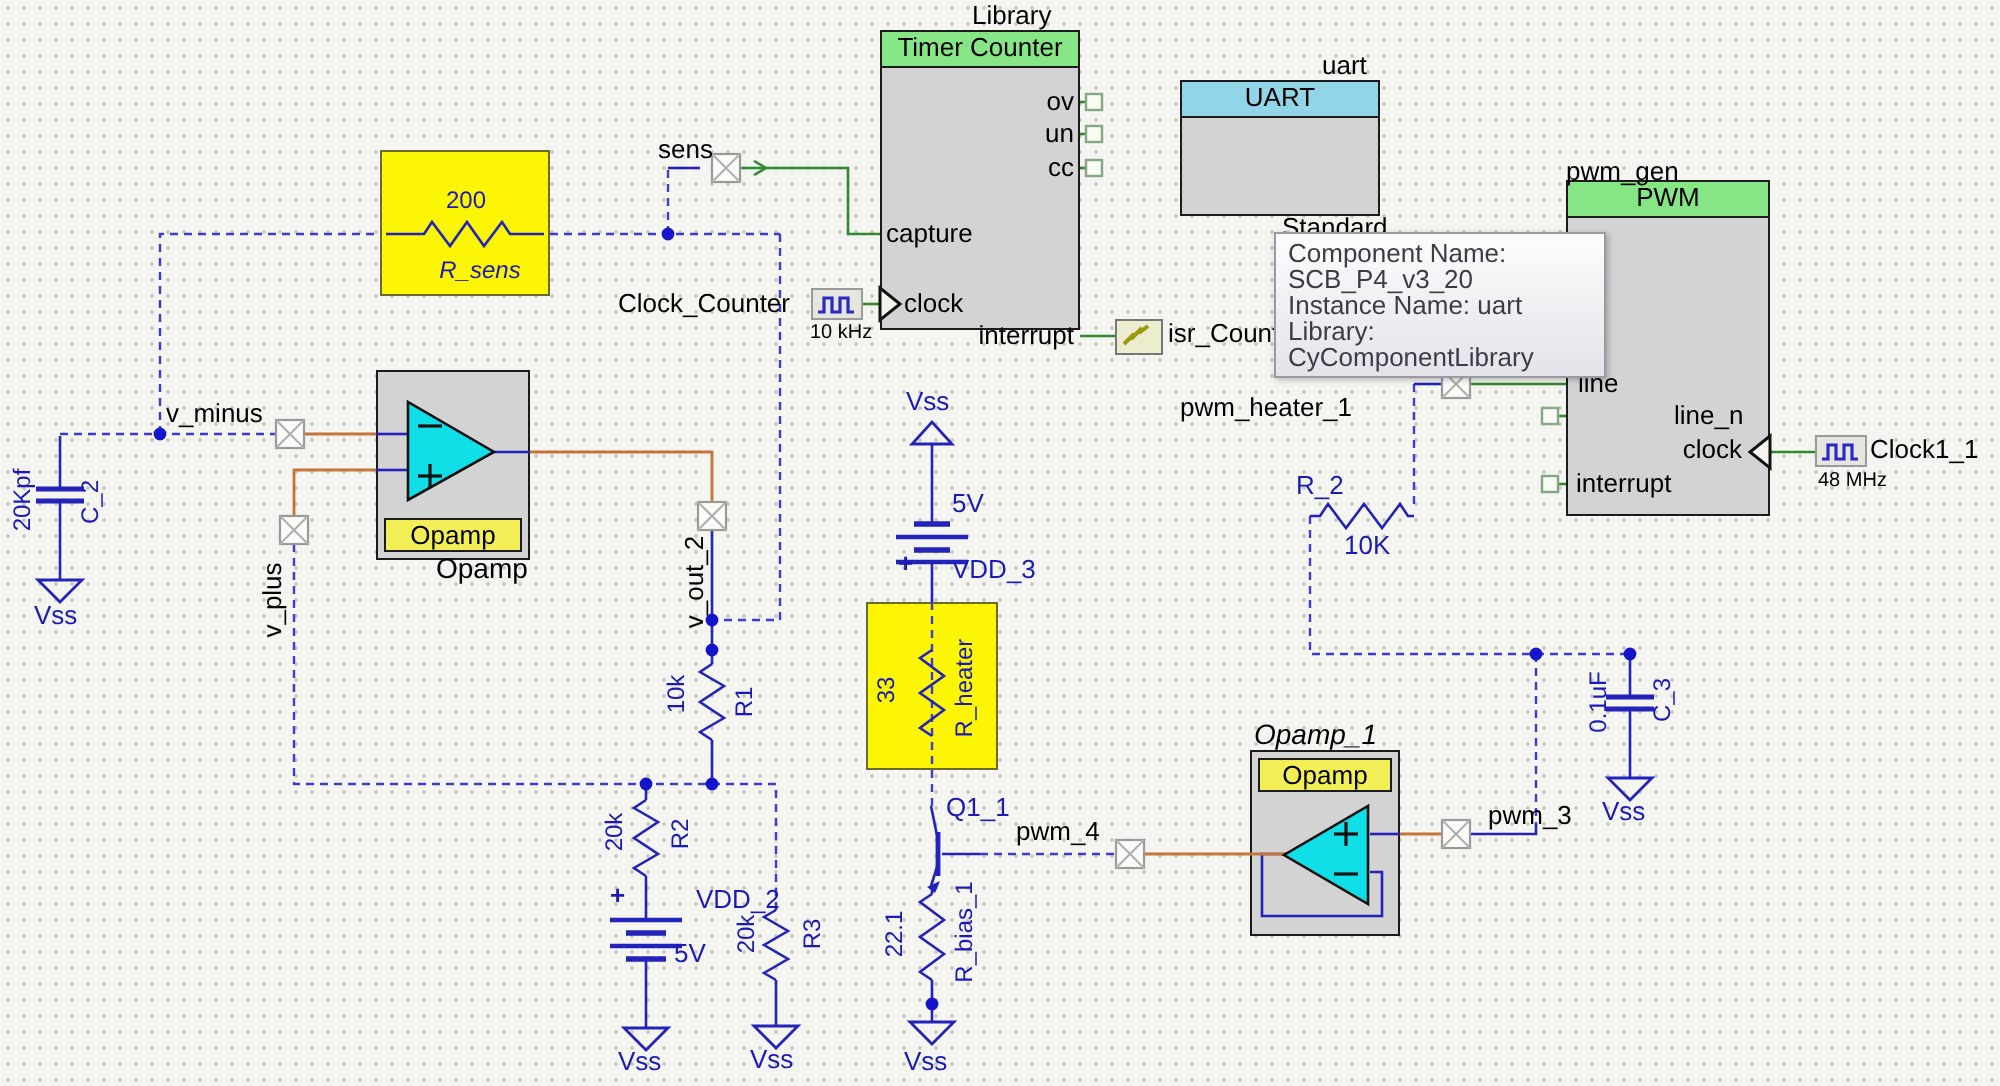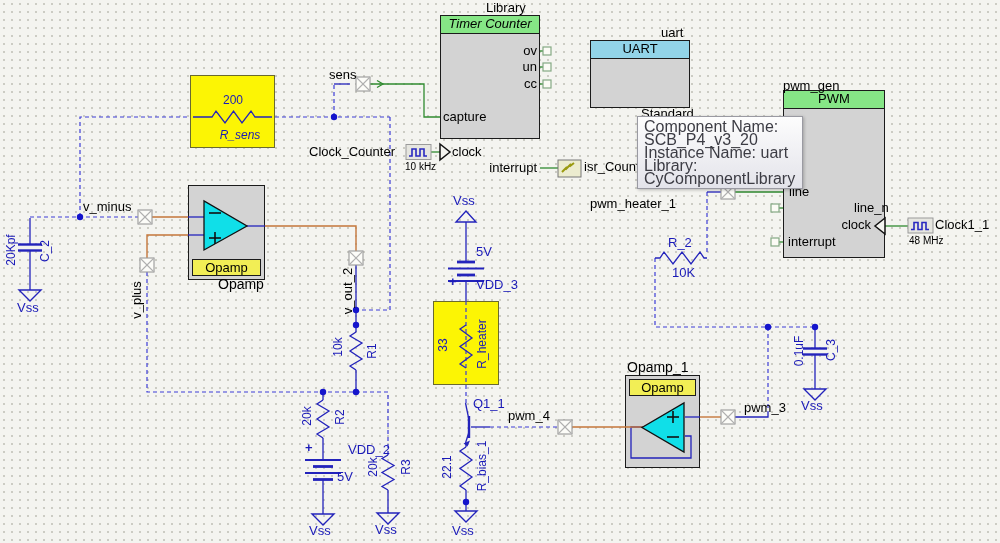--- a/index.html
+++ b/index.html
@@ -18,32 +18,32 @@
   .chead{position:absolute;left:-1px;right:-1px;top:-1px;height:17px;border:1.6px solid #1b1b1b;
     text-align:center;font-size:13px;line-height:16px;box-sizing:content-box;}
   .green{background:#86e686;}
   .blue{background:#92d4e8;}
   .ybox{position:absolute;background:#fcf504;border:1px solid #6a6a30;box-sizing:border-box;z-index:1;}
   .oband{position:absolute;background:#f2ee55;border:1px solid #1b1b1b;text-align:center;
     font-size:13px;line-height:15px;box-sizing:border-box;z-index:2;}
   #wires{position:absolute;left:0;top:0;z-index:2;pointer-events:none;}
   #tooltip{position:absolute;left:637px;top:116px;width:152px;z-index:5;
     background:linear-gradient(#fdfdfd,#e3e3ea);border:1px solid #9a9aa2;
-    box-shadow:1px 1px 3px rgba(0,0,0,.25);padding:3px 6px;font-size:16px;
+    box-shadow:1px 1px 3px rgba(0,0,0,.25);padding:3px 6px;font-size:13px;
     color:#3c3c44;line-height:13px;}
 </style>
 </head>
 <body>
 
 <div id="canvas">
 
   <div class="ybox" style="left:190px;top:75px;width:85px;height:73px;"></div>
   <div class="ybox" style="left:433px;top:301px;width:66px;height:84px;"></div>
 
-  <div class="cbox" style="left:440px;top:15px;width:100px;height:124px;font-style:italic;">
+  <div class="cbox" style="left:440px;top:15px;width:100px;height:150px;">
     <div class="chead green">Timer Counter</div>
   </div>
 
   <div class="cbox" style="left:590px;top:40px;width:100px;height:68px;">
     <div class="chead blue">UART</div>
   </div>
 
   <div class="cbox" style="left:783px;top:90px;width:102px;height:168px;">
     <div class="chead green">PWM</div>
   </div>
@@ -279,39 +279,39 @@
   <div class="lbl" style="left:329px;top:68px;">sens</div>
 
   <div class="lbl" style="left:661px;top:26px;">uart</div>
   <div class="lbl" style="left:641px;top:107px;">Standard</div>
 
   <div class="lbl" style="left:783px;top:79px;">pwm_gen</div>
   <div class="lbl" style="left:789px;top:119px;">ov</div>
   <div class="lbl" style="left:789px;top:134px;">un</div>
   <div class="lbl" style="left:789px;top:150px;">cc</div>
   <div class="lbl" style="left:789px;top:185px;">line</div>
-  <div class="lbl" style="left:830px;top:201px;padding-left:24px;">line_n</div>
+  <div class="lbl" style="left:813px;top:201px;padding-left:24px;">line_n</div>
   <div class="lbl" style="left:829px;top:218px;width:42px;text-align:right;">clock</div>
   <div class="lbl" style="left:788px;top:235px;">interrupt</div>
 
   <div class="lbl" style="left:935px;top:218px;">Clock1_1</div>
   <div class="lbl sm" style="left:909px;top:234px;">48 MHz</div>
 
   <div class="lbl" style="left:590px;top:197px;">pwm_heater_1</div>
   <div class="lbl" style="left:83px;top:200px;">v_minus</div>
   <div class="lbl" style="left:508px;top:409px;">pwm_4</div>
   <div class="lbl" style="left:744px;top:401px;">pwm_3</div>
   <div class="vtext" style="left:136px;top:300px;color:#000;font-size:13px;">v_plus</div>
   <div class="vtext" style="left:347px;top:291px;color:#000;font-size:13px;">v_out_2</div>
 
   <div class="ctext blu" style="left:233px;top:100px;font-size:12px;">200</div>
   <div class="ctext blu" style="left:240px;top:135px;font-size:12px;font-style:italic;">R_sens</div>
 
   <div class="lbl" style="left:218px;top:277px;font-size:14px;">Opamp</div>
-  <div class="lbl" style="left:627px;top:360px;font-size:14px;">Opamp_1</div>
+  <div class="lbl" style="left:627px;top:360px;font-size:14px;font-style:italic;">Opamp_1</div>
 
   <div class="vtext" style="left:338px;top:347px;">10k</div>
   <div class="vtext" style="left:372px;top:351px;">R1</div>
   <div class="vtext" style="left:307px;top:416px;">20k</div>
   <div class="vtext" style="left:340px;top:417px;">R2</div>
   <div class="vtext" style="left:373px;top:467px;">20k</div>
   <div class="vtext" style="left:406px;top:467px;">R3</div>
 
   <div class="lbl blu" style="left:348px;top:443px;">VDD_2</div>
   <div class="lbl blu" style="left:337px;top:470px;">5V</div>
@@ -321,21 +321,21 @@
   <div class="lbl blu" style="left:476px;top:278px;">VDD_3</div>
   <div class="lbl blu" style="left:449px;top:275px;font-weight:bold;">+</div>
 
   <div class="vtext" style="left:443px;top:345px;">33</div>
   <div class="vtext" style="left:482px;top:344px;">R_heater</div>
 
   <div class="lbl blu" style="left:473px;top:397px;">Q1_1</div>
   <div class="vtext" style="left:447px;top:467px;">22.1</div>
   <div class="vtext" style="left:482px;top:466px;">R_bias_1</div>
 
-  <div class="lbl blu" style="left:668px;top:236px;">R_2</div>
+  <div class="lbl blu" style="left:648px;top:236px;">R_2</div>
   <div class="lbl blu" style="left:672px;top:266px;">10K</div>
 
   <div class="vtext" style="left:11px;top:250px;">20Kpf</div>
   <div class="vtext" style="left:45px;top:251px;">C_2</div>
   <div class="vtext" style="left:799px;top:351px;">0.1uF</div>
   <div class="vtext" style="left:831px;top:350px;">C_3</div>
 
   <div class="lbl blu" style="left:17px;top:301px;">Vss</div>
   <div class="lbl blu" style="left:309px;top:524px;">Vss</div>
   <div class="lbl blu" style="left:375px;top:523px;">Vss</div>

